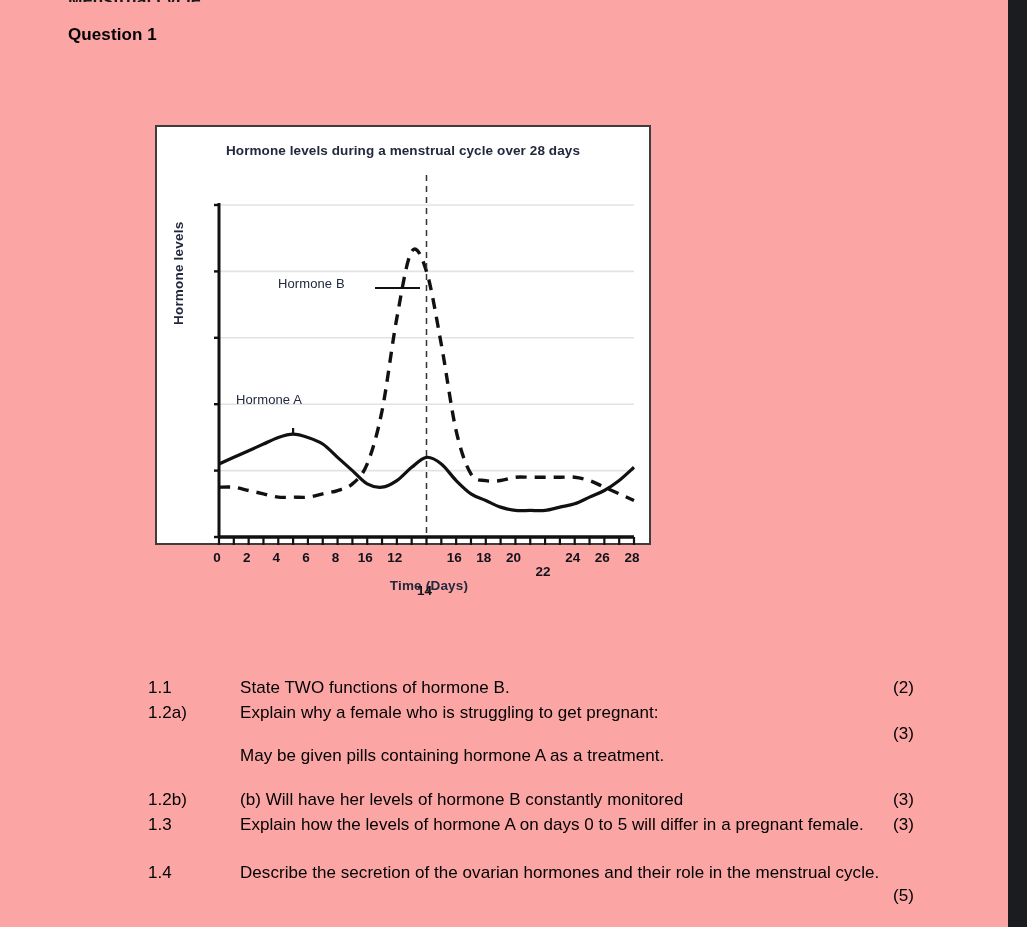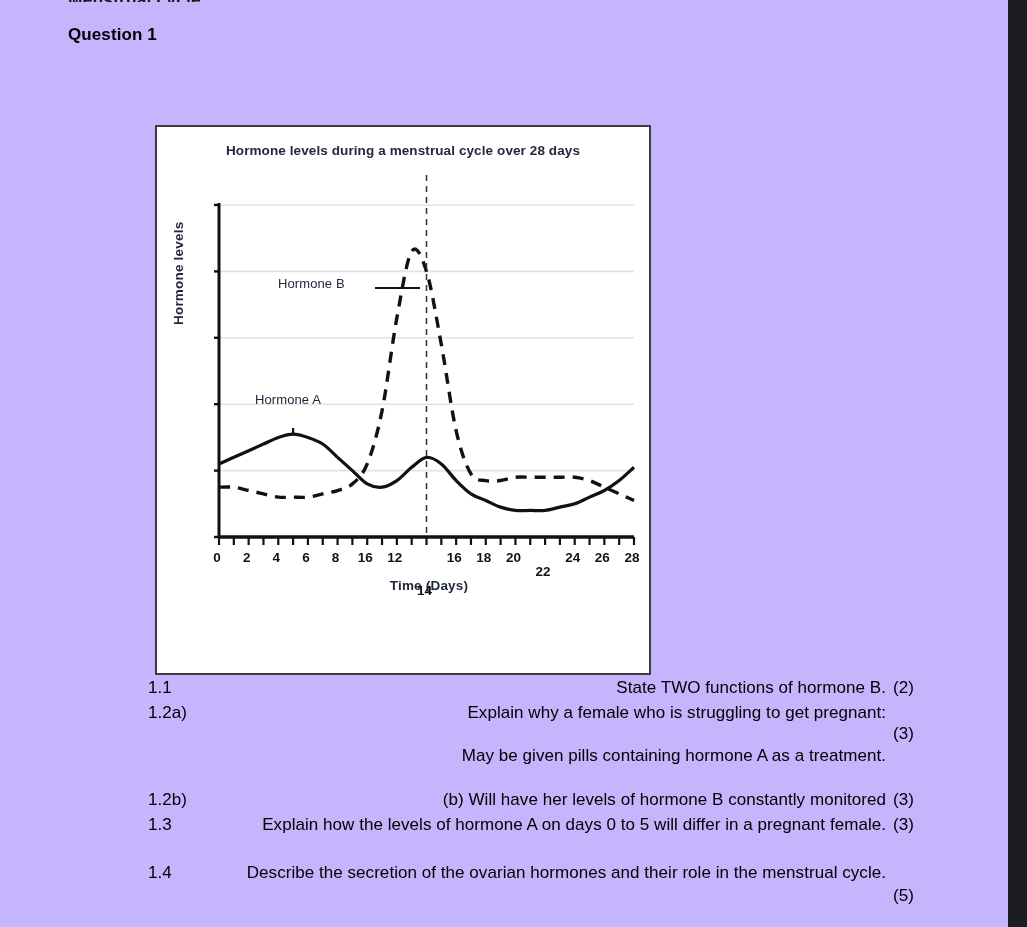--- a/index.html
+++ b/index.html
@@ -25,21 +25,21 @@
     height: 927px;
     background: #1b1c1f;
   }
 
   .page {
     position: absolute;
     top: 0;
     left: 0;
     width: 1008px;
     height: 927px;
-    background: #c4b5fd;
+    background: #fca5a5;
   }
 
   
   .crop-heading {
     position: absolute;
     left: 68px;
     top: -10px;
     font-size: 17.5px;
     font-weight: bold;
     letter-spacing: .1px;
@@ -67,21 +67,21 @@
     line-height: 23px;
     letter-spacing: .05px;
   }
 
   
   .chart-box {
     position: absolute;
     left: 155px;
     top: 125px;
     width: 496px;
-    height: 550px;
+    height: 420px;
     border: 2px solid #3d3d3d;
     background: #ffffff;
     box-sizing: border-box;
   }
   .chart-title {
     position: absolute;
     top: 16px;
     left: 0;
     width: 100%;
     text-align: center;
@@ -120,21 +120,21 @@
   }
   .series-label {
     position: absolute;
     font-size: 13px;
     font-weight: normal;
     color: #22293d;
     white-space: nowrap;
     letter-spacing: .1px;
   }
   .lbl-b { left: 278px; top: 276px; }
-  .lbl-a { left: 255px; top: 392px; }
+  .lbl-a { left: 236px; top: 392px; }
 
   .xtick-label {
     position: absolute;
     font-size: 13.5px;
     font-weight: bold;
     color: #12131a;
     text-align: center;
     width: 26px;
     margin-left: -13px;
   }
@@ -152,23 +152,22 @@
     line-height: 23px;
     letter-spacing: .05px;
   }
   .qnum {
     position: absolute;
     left: 148px;
     width: 70px;
   }
   .qtext {
     position: absolute;
-    left: 226px;
+    left: 240px;
     width: 660px;
-    text-align: right;
   }
   .qmark {
     position: absolute;
     left: 893px;
     width: 60px;
   }
 </style>
 </head>
 <body>
 

